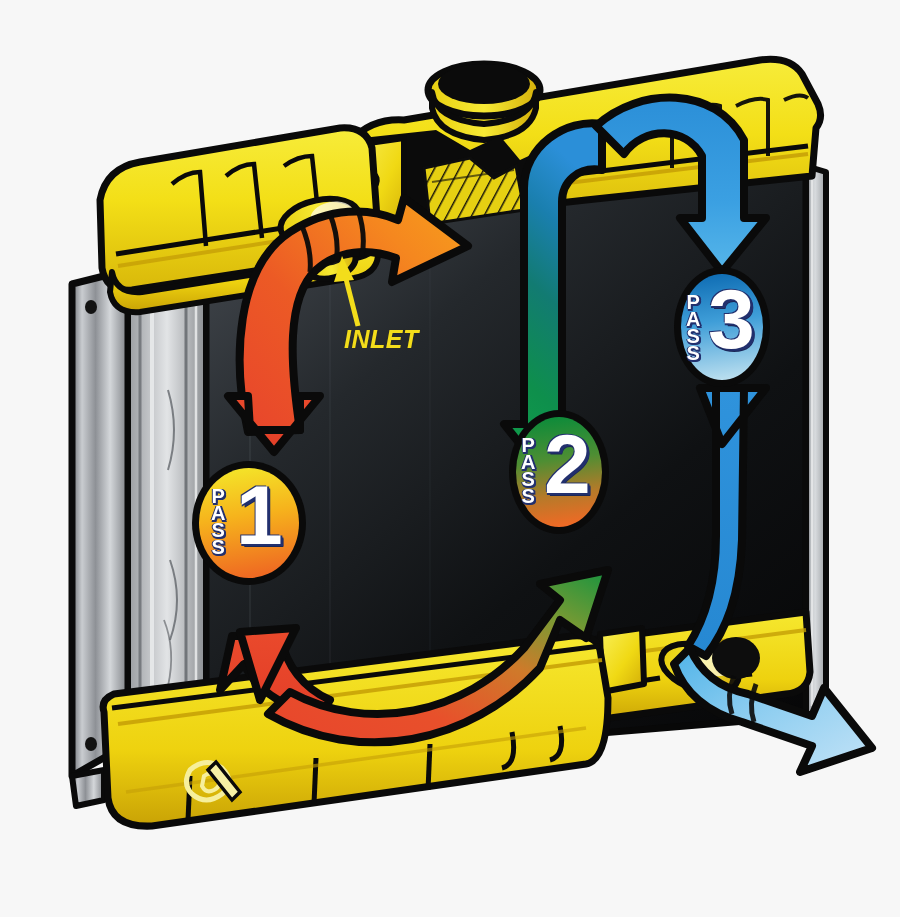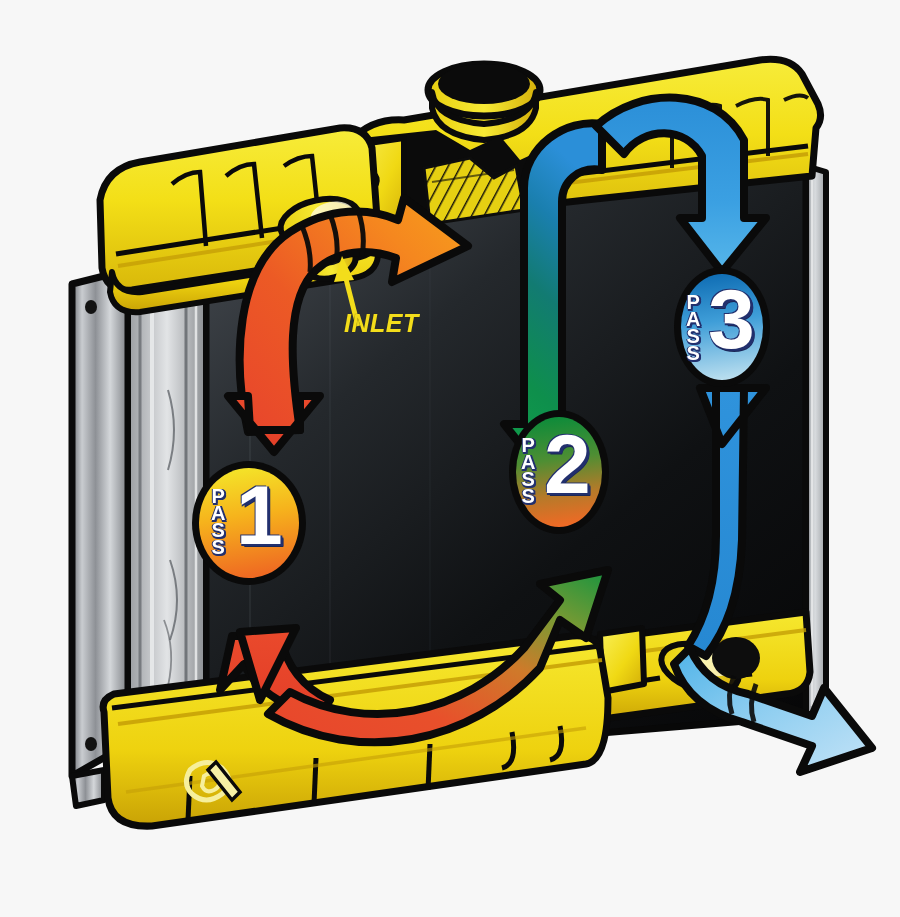--- a/index.html
+++ b/index.html
@@ -30,21 +30,21 @@
     font-family: "Liberation Sans", sans-serif;
     font-weight: bold;
     font-style: italic;
     letter-spacing: 0.5px;
     color: #f5e019;
     pointer-events: none;
     white-space: nowrap;
   }
   #inlet-label {
     left: 344px;
-    top: 309px;
+    top: 325px;
     font-size: 25px;
     color: #f3dd1b;
     text-shadow: 0 0 1px #3a3410;
   }
   
   .badge-text {
     position: absolute;
     pointer-events: none;
     font-family: "Liberation Sans", sans-serif;
     font-weight: bold;

